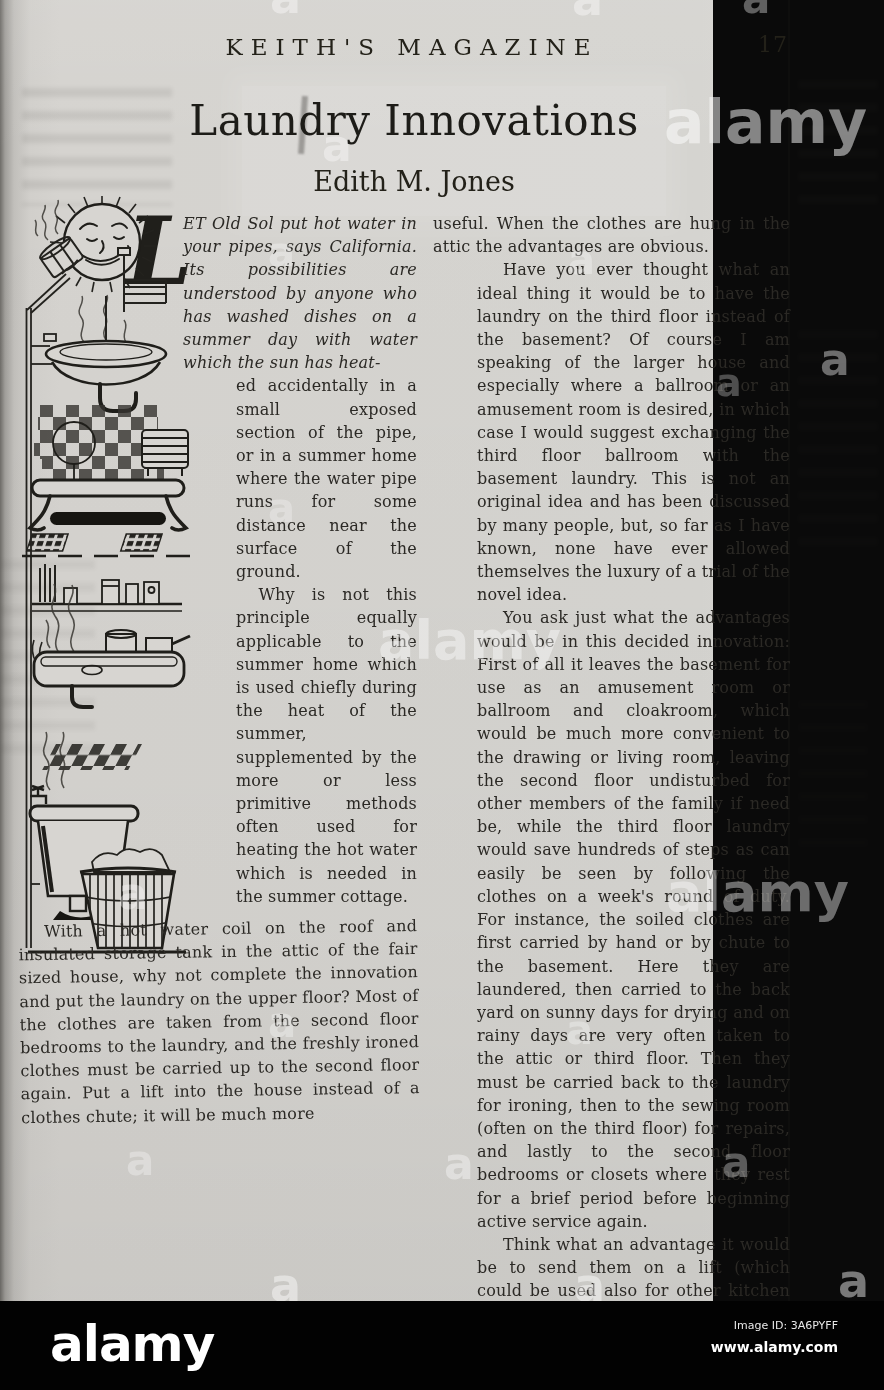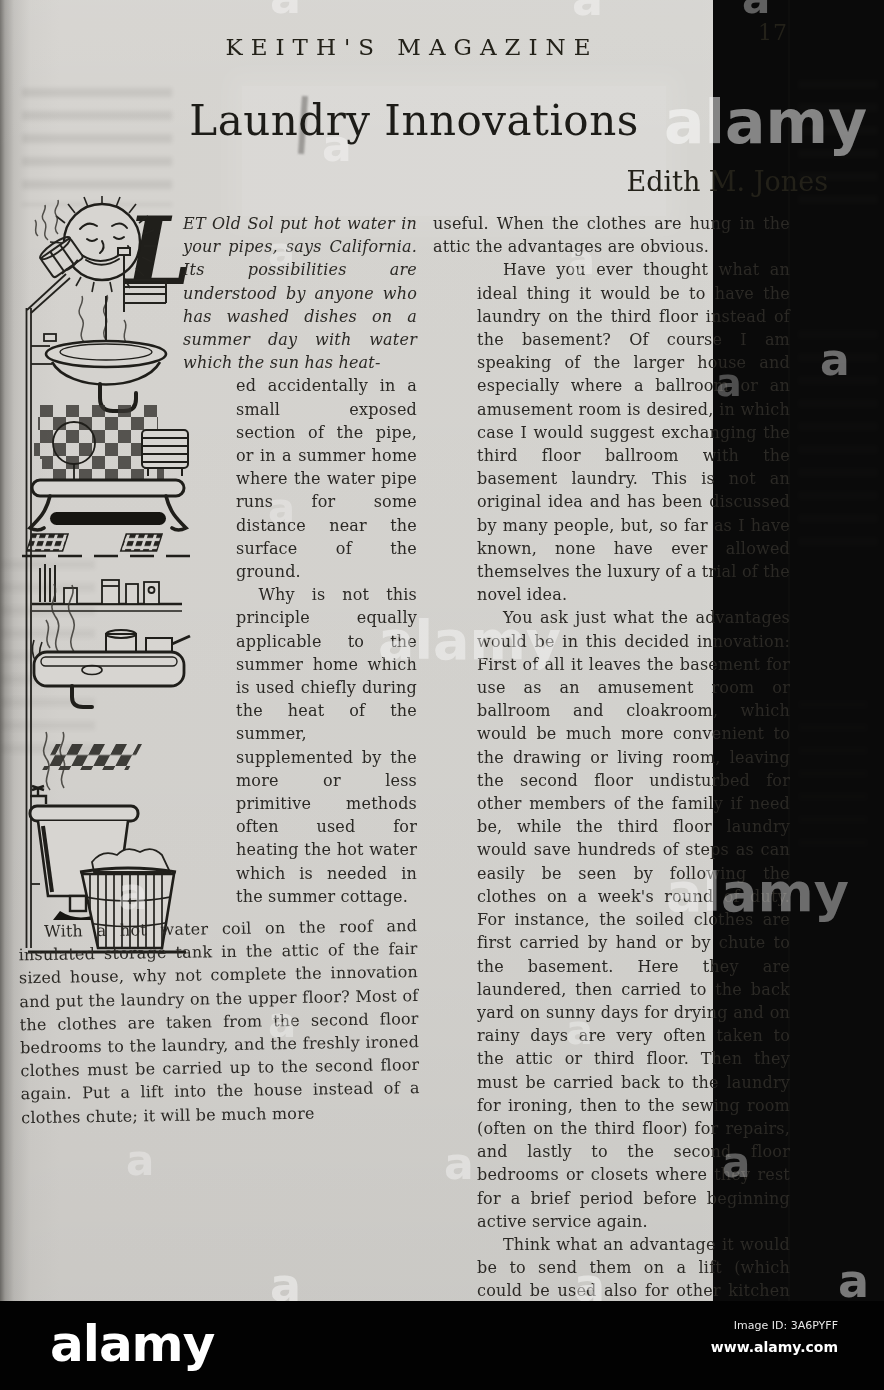--- a/index.html
+++ b/index.html
@@ -17,24 +17,24 @@
   .title-patch{position:absolute;left:242px;top:86px;width:424px;height:130px;
     background:rgba(255,255,255,.13);box-shadow:0 0 20px 14px rgba(255,255,255,.09);}
   .smudge{position:absolute;background:rgba(40,38,33,.35);filter:blur(1px);}
   
   .ghost{position:absolute;opacity:.09;filter:blur(2px);
     background:repeating-linear-gradient(180deg,#34322e 0px,#34322e 9px,
                rgba(0,0,0,0) 9px,rgba(0,0,0,0) 23px);}
   
   .masthead{position:absolute;left:12px;top:34px;width:800px;text-align:center;
     font-size:23px;letter-spacing:8px;color:#232119;}
-  .pagenum{position:absolute;left:758px;top:20px;font-size:22px;letter-spacing:1px;color:#232119;}
+  .pagenum{position:absolute;left:758px;top:32px;font-size:22px;letter-spacing:1px;color:#232119;}
   .title{position:absolute;left:0;top:96px;width:828px;text-align:center;
     font-size:42px;color:#1d1c18;letter-spacing:.5px;}
-  .byline{position:absolute;left:0;top:166px;width:828px;text-align:right;
+  .byline{position:absolute;left:0;top:166px;width:828px;text-align:center;
     font-size:27px;color:#232119;}
   
   .bodytext{font-size:16px;line-height:23.2px;color:#2b2925;text-align:justify;
     letter-spacing:.2px;}
   .col-left{position:absolute;left:18px;top:212px;width:399px;}
   .col-right{position:absolute;left:433px;top:212px;width:357px;}
   .blk-a{margin-left:165px;font-style:italic;}
   .blk-b{margin-left:218px;}
   .blk-b p{margin:0;}
   .blk-b .p2{text-indent:1.4em;}

